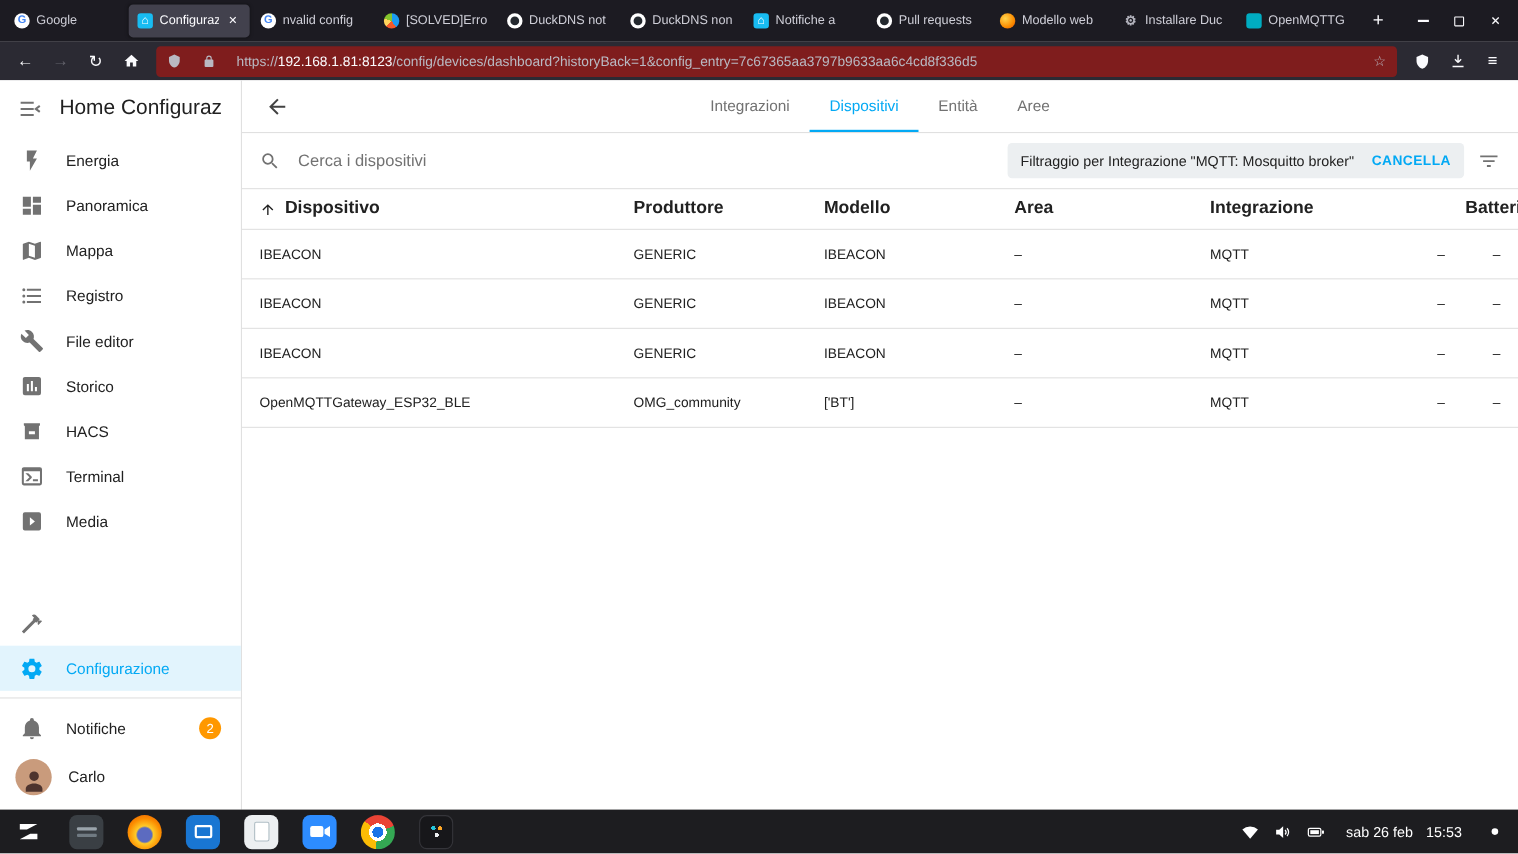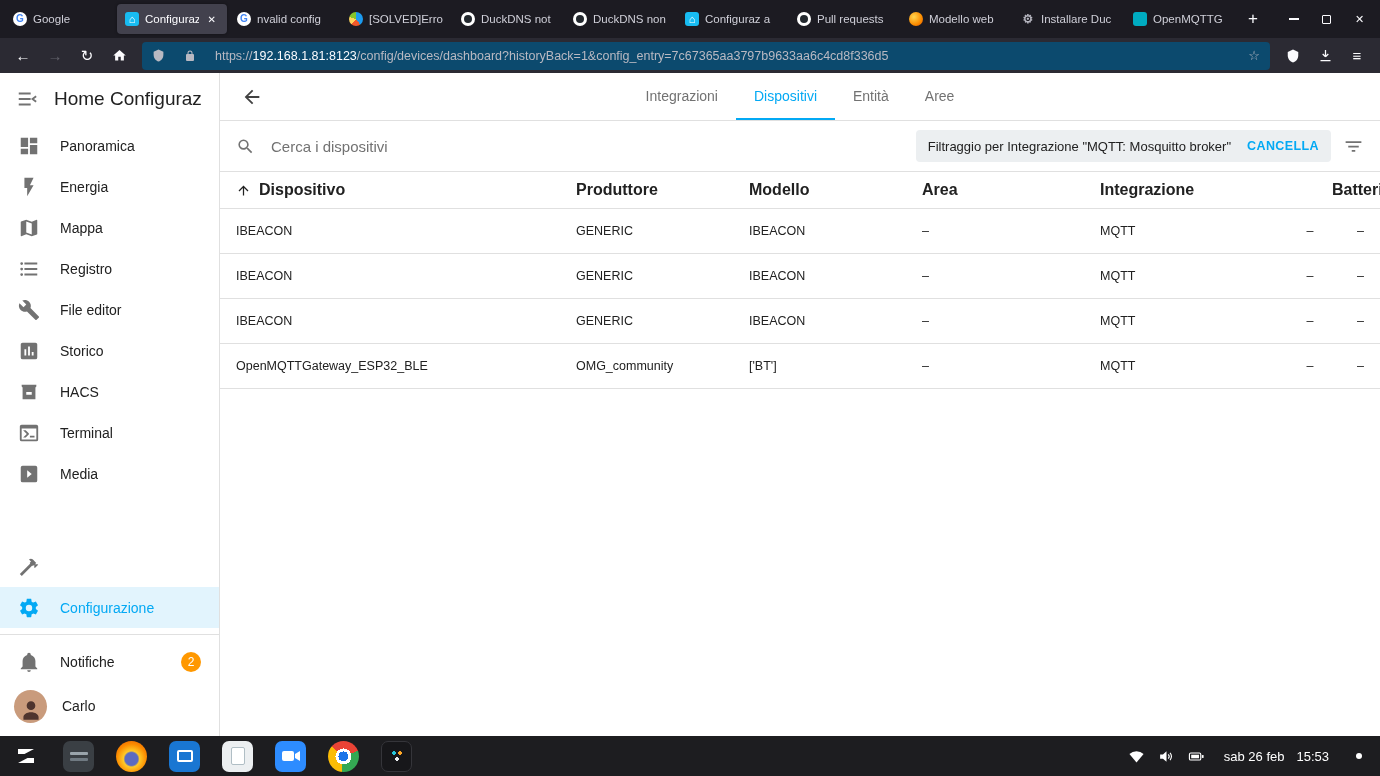--- a/index.html
+++ b/index.html
@@ -26,21 +26,21 @@
   .tab-spacer{flex:1;}
   .win-controls{display:flex;align-items:center;height:100%;}
   .win-btn{width:33px;height:100%;display:flex;align-items:center;justify-content:center;color:#fbfbfe;font-size:11px;}
   .win-min{width:10px;height:1.5px;background:currentColor;display:inline-block;}
   .win-max{width:9px;height:9px;border:1.5px solid currentColor;border-radius:1px;display:inline-block;}
 
   
   .navbar{flex:0 0 35px;background:#2b2a33;display:flex;align-items:center;padding:0 8px;gap:2px;}
   .nav-btn{min-width:30px;height:28px;border-radius:4px;display:flex;align-items:center;justify-content:center;color:#fbfbfe;font-size:15px;}
   .nav-btn.disabled{color:#63626b;}
-  .urlbar{flex:1;height:28px;background:#0c4a6e;border-radius:4px;margin:0 6px;display:flex;align-items:center;padding:0 10px;gap:19px;color:#b9b9c2;font-size:12.5px;min-width:0;}
+  .urlbar{flex:1;height:28px;background:#7f1d1d;border-radius:4px;margin:0 6px;display:flex;align-items:center;padding:0 10px;gap:19px;color:#b9b9c2;font-size:12.5px;min-width:0;}
   .url-text{white-space:nowrap;overflow:hidden;}
   .url-host{color:#fbfbfe;}
   .star{margin-left:auto;font-size:13px;color:#b9b9c2;}
 
   
   .app{flex:1;display:flex;min-height:0;background:#fff;}
 
   
   .sidebar{flex:0 0 220px;width:220px;border-right:1px solid #e0e0e0;display:flex;flex-direction:column;}
   .sidebar-header{height:52px;display:flex;align-items:center;padding:0 16px;gap:16px;flex:0 0 52px;}
@@ -140,21 +140,21 @@
     <span class="tab-label">DuckDNS not</span>
   </div>
   <div class="tab">
     <span class="favicon fav-github"></span>
     <span class="tab-label">DuckDNS non</span>
   </div>
   <div class="tab">
     <span class="favicon fav-ha">
         <span>⌂</span>
       </span>
-    <span class="tab-label">Configuraz a</span>
+    <span class="tab-label">Notifiche a</span>
   </div>
   <div class="tab">
     <span class="favicon fav-github"></span>
     <span class="tab-label">Pull requests</span>
   </div>
   <div class="tab">
     <span class="favicon fav-web"></span>
     <span class="tab-label">Modello web</span>
   </div>
   <div class="tab">
@@ -219,29 +219,29 @@
       <span class="menu-btn">
         <svg viewBox="0 0 24 24">
             <path fill="none" stroke="#727272" stroke-width="2" d="M3 6h13M3 12h13M3 18h13M22 9l-4 3 4 3"></path>
           </svg>
       </span>
       <span class="sidebar-title">Home Configuraz</span>
     </div>
 
     <div class="nav-item">
       <svg viewBox="0 0 24 24">
+          <path d="M7,2V13H10V22L17,10H13L17,2H7Z"></path>
+        </svg>
+      <span>Energia</span>
+    </div>
+    <div class="nav-item">
+      <svg viewBox="0 0 24 24">
           <path d="M13,3V9H21V3M13,21H21V11H13M3,21H11V15H3M3,13H11V3H3V13Z"></path>
         </svg>
       <span>Panoramica</span>
-    </div>
-    <div class="nav-item">
-      <svg viewBox="0 0 24 24">
-          <path d="M7,2V13H10V22L17,10H13L17,2H7Z"></path>
-        </svg>
-      <span>Energia</span>
     </div>
     <div class="nav-item">
       <svg viewBox="0 0 24 24">
           <path d="M15,19L9,16.89V5L15,7.11M20.5,3C20.44,3 20.39,3 20.34,3L15,5.1L9,3L3.36,4.9C3.15,4.97 3,5.15 3,5.38V20.5A0.5,0.5 0 0,0 3.5,21C3.55,21 3.61,21 3.66,20.97L9,18.9L15,21L20.64,19.1C20.85,19 21,18.85 21,18.62V3.5A0.5,0.5 0 0,0 20.5,3Z"></path>
         </svg>
       <span>Mappa</span>
     </div>
     <div class="nav-item">
       <svg viewBox="0 0 24 24">
           <path d="M7,5H21V7H7V5M7,13V11H21V13H7M4,4.5A1.5,1.5 0 0,1 5.5,6A1.5,1.5 0 0,1 4,7.5A1.5,1.5 0 0,1 2.5,6A1.5,1.5 0 0,1 4,4.5M4,10.5A1.5,1.5 0 0,1 5.5,12A1.5,1.5 0 0,1 4,13.5A1.5,1.5 0 0,1 2.5,12A1.5,1.5 0 0,1 4,10.5M7,19V17H21V19H7M4,16.5A1.5,1.5 0 0,1 5.5,18A1.5,1.5 0 0,1 4,19.5A1.5,1.5 0 0,1 2.5,18A1.5,1.5 0 0,1 4,16.5Z"></path>

